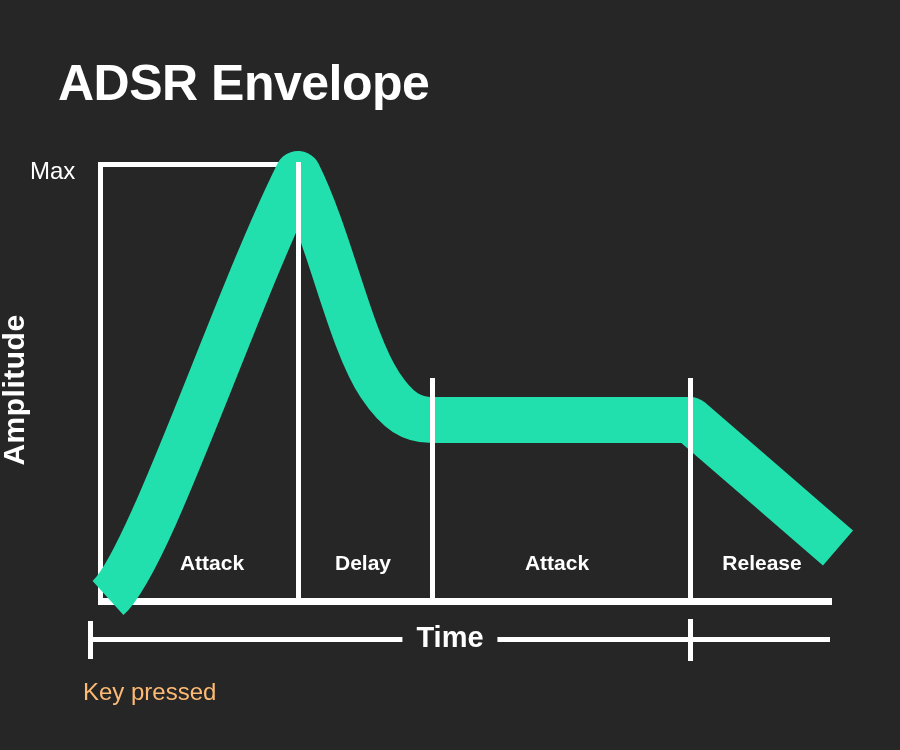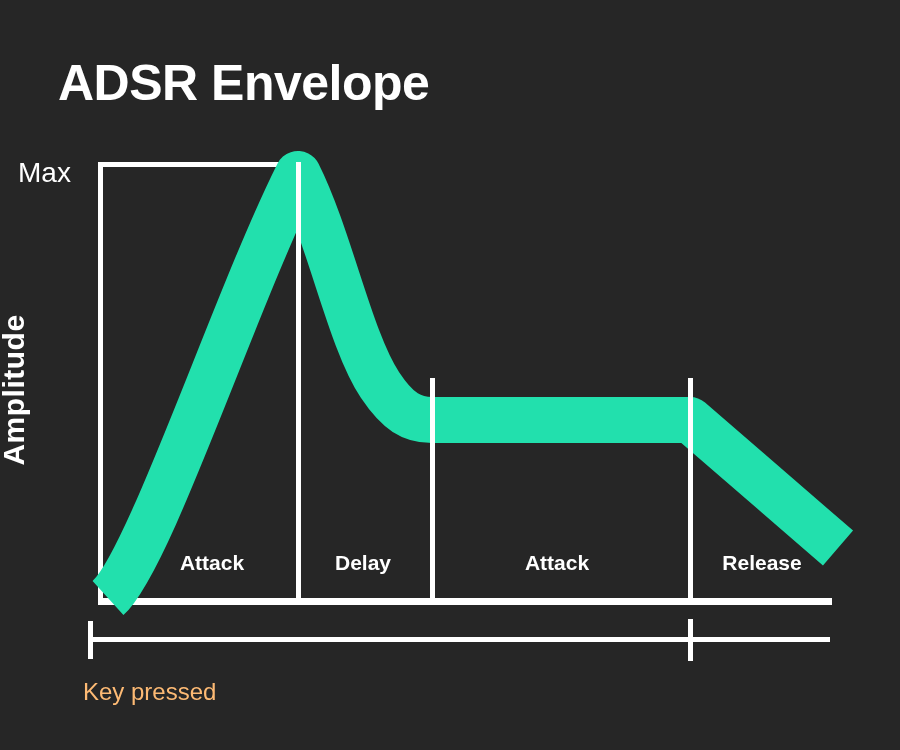--- a/index.html
+++ b/index.html
@@ -25,23 +25,23 @@
     left: 58px;
     top: 54px;
     font-size: 50px;
     font-weight: bold;
     letter-spacing: -0.5px;
     color: #ffffff;
     white-space: nowrap;
   }
   #max-label {
     position: absolute;
-    left: 18px;
+    left: 30px;
     top: 157px;
-    font-size: 28px;
+    font-size: 24px;
     color: #ffffff;
     white-space: nowrap;
   }
   #amplitude-label {
     position: absolute;
     left: -3px;
     top: 300px;
     width: 180px;
     text-align: center;
     transform: rotate(-90deg);
@@ -125,17 +125,18 @@
   </svg>
 
   <div class="phase-label" style="left:212px; top:551px;">Attack</div>
 
   <div class="phase-label" style="left:363px; top:551px;">Delay</div>
 
   <div class="phase-label" style="left:557px; top:551px;">Attack</div>
 
   <div class="phase-label" style="left:762px; top:551px;">Release</div>
 
+  <div id="time-label" style="background: rgb(38, 38, 38);">Time</div>
 
   <div class="key-label" id="key-pressed-label">Key pressed</div>
 
 
 </div>
 
 </body></html>

